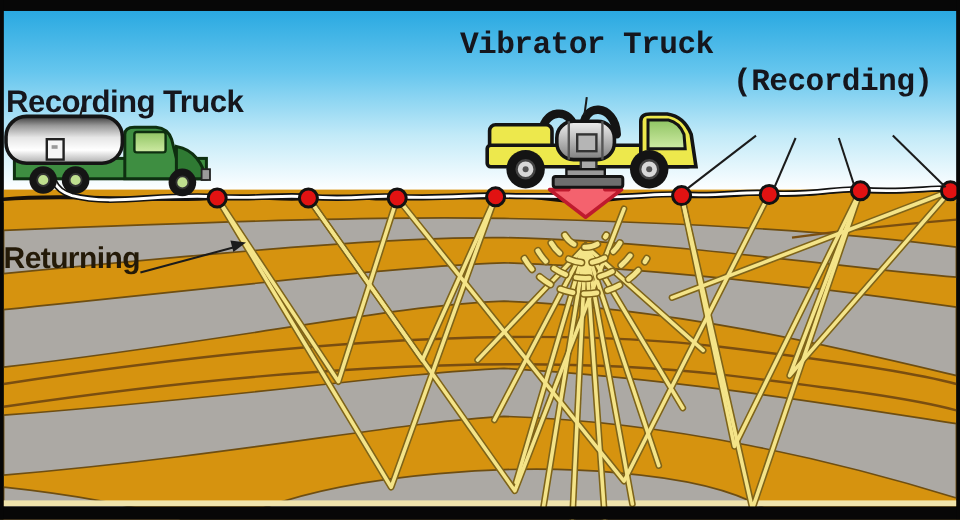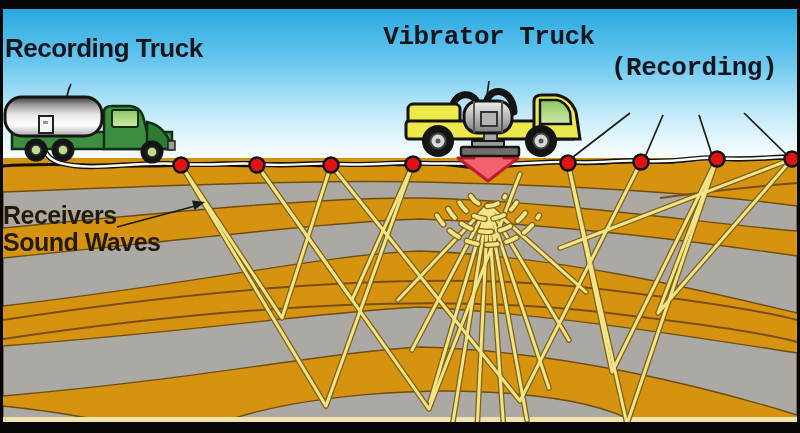--- a/index.html
+++ b/index.html
@@ -12,21 +12,21 @@
   .lbl{
     position:absolute;
     font-weight:bold;
     font-size:26px;
     line-height:1.06;
     color:var(--label-text,#15161d);
     letter-spacing:-0.5px;
     white-space:nowrap;
   }
   .lbl.center{text-align:center;white-space:normal;font-family:Liberation Mono, monospace;}
-  #lbl-recording{left:5px;top:35px;}
+  #lbl-recording{left:5px;top:71px;}
   #lbl-vibrator{left:376px;top:24px;width:226px;}
   #lbl-geophone{left:596px;top:55px;width:196px;}
   #lbl-returning{left:3px;top:202px;font-size:25px;color:#241a08;}
   
   .orange-base{fill:var(--layer-orange,#D6930F);}
   .gray-band{fill:var(--layer-gray,#ACA9A4);stroke:#6E4E12;stroke-width:1.4;}
   .thin-line{fill:none;stroke:#7A4E10;stroke-width:2;}
   .surface{fill:none;stroke:#17100a;stroke-width:3;stroke-linecap:round;}
   #rays path{fill:none;stroke:var(--ray-yellow,#F4E488);stroke-width:3;stroke-linejoin:round;stroke-linecap:round;}
   .ray-casing path{fill:none;stroke:var(--ray-casing,#7E641A);stroke-width:5.6;stroke-linejoin:round;stroke-linecap:round;}
@@ -234,17 +234,16 @@
 
 <div class="lbl center" id="lbl-vibrator">
   <div>Vibrator Truck</div>
 </div>
 
 <div class="lbl center" id="lbl-geophone">
   <div>(Recording)</div>
 </div>
 
 <div class="lbl" id="lbl-returning">
-  <div>Receivers</div>
-  <div>Sound Waves</div>
+  <div>Returning</div>
 </div>
 
 </div>
 
 </body></html>

